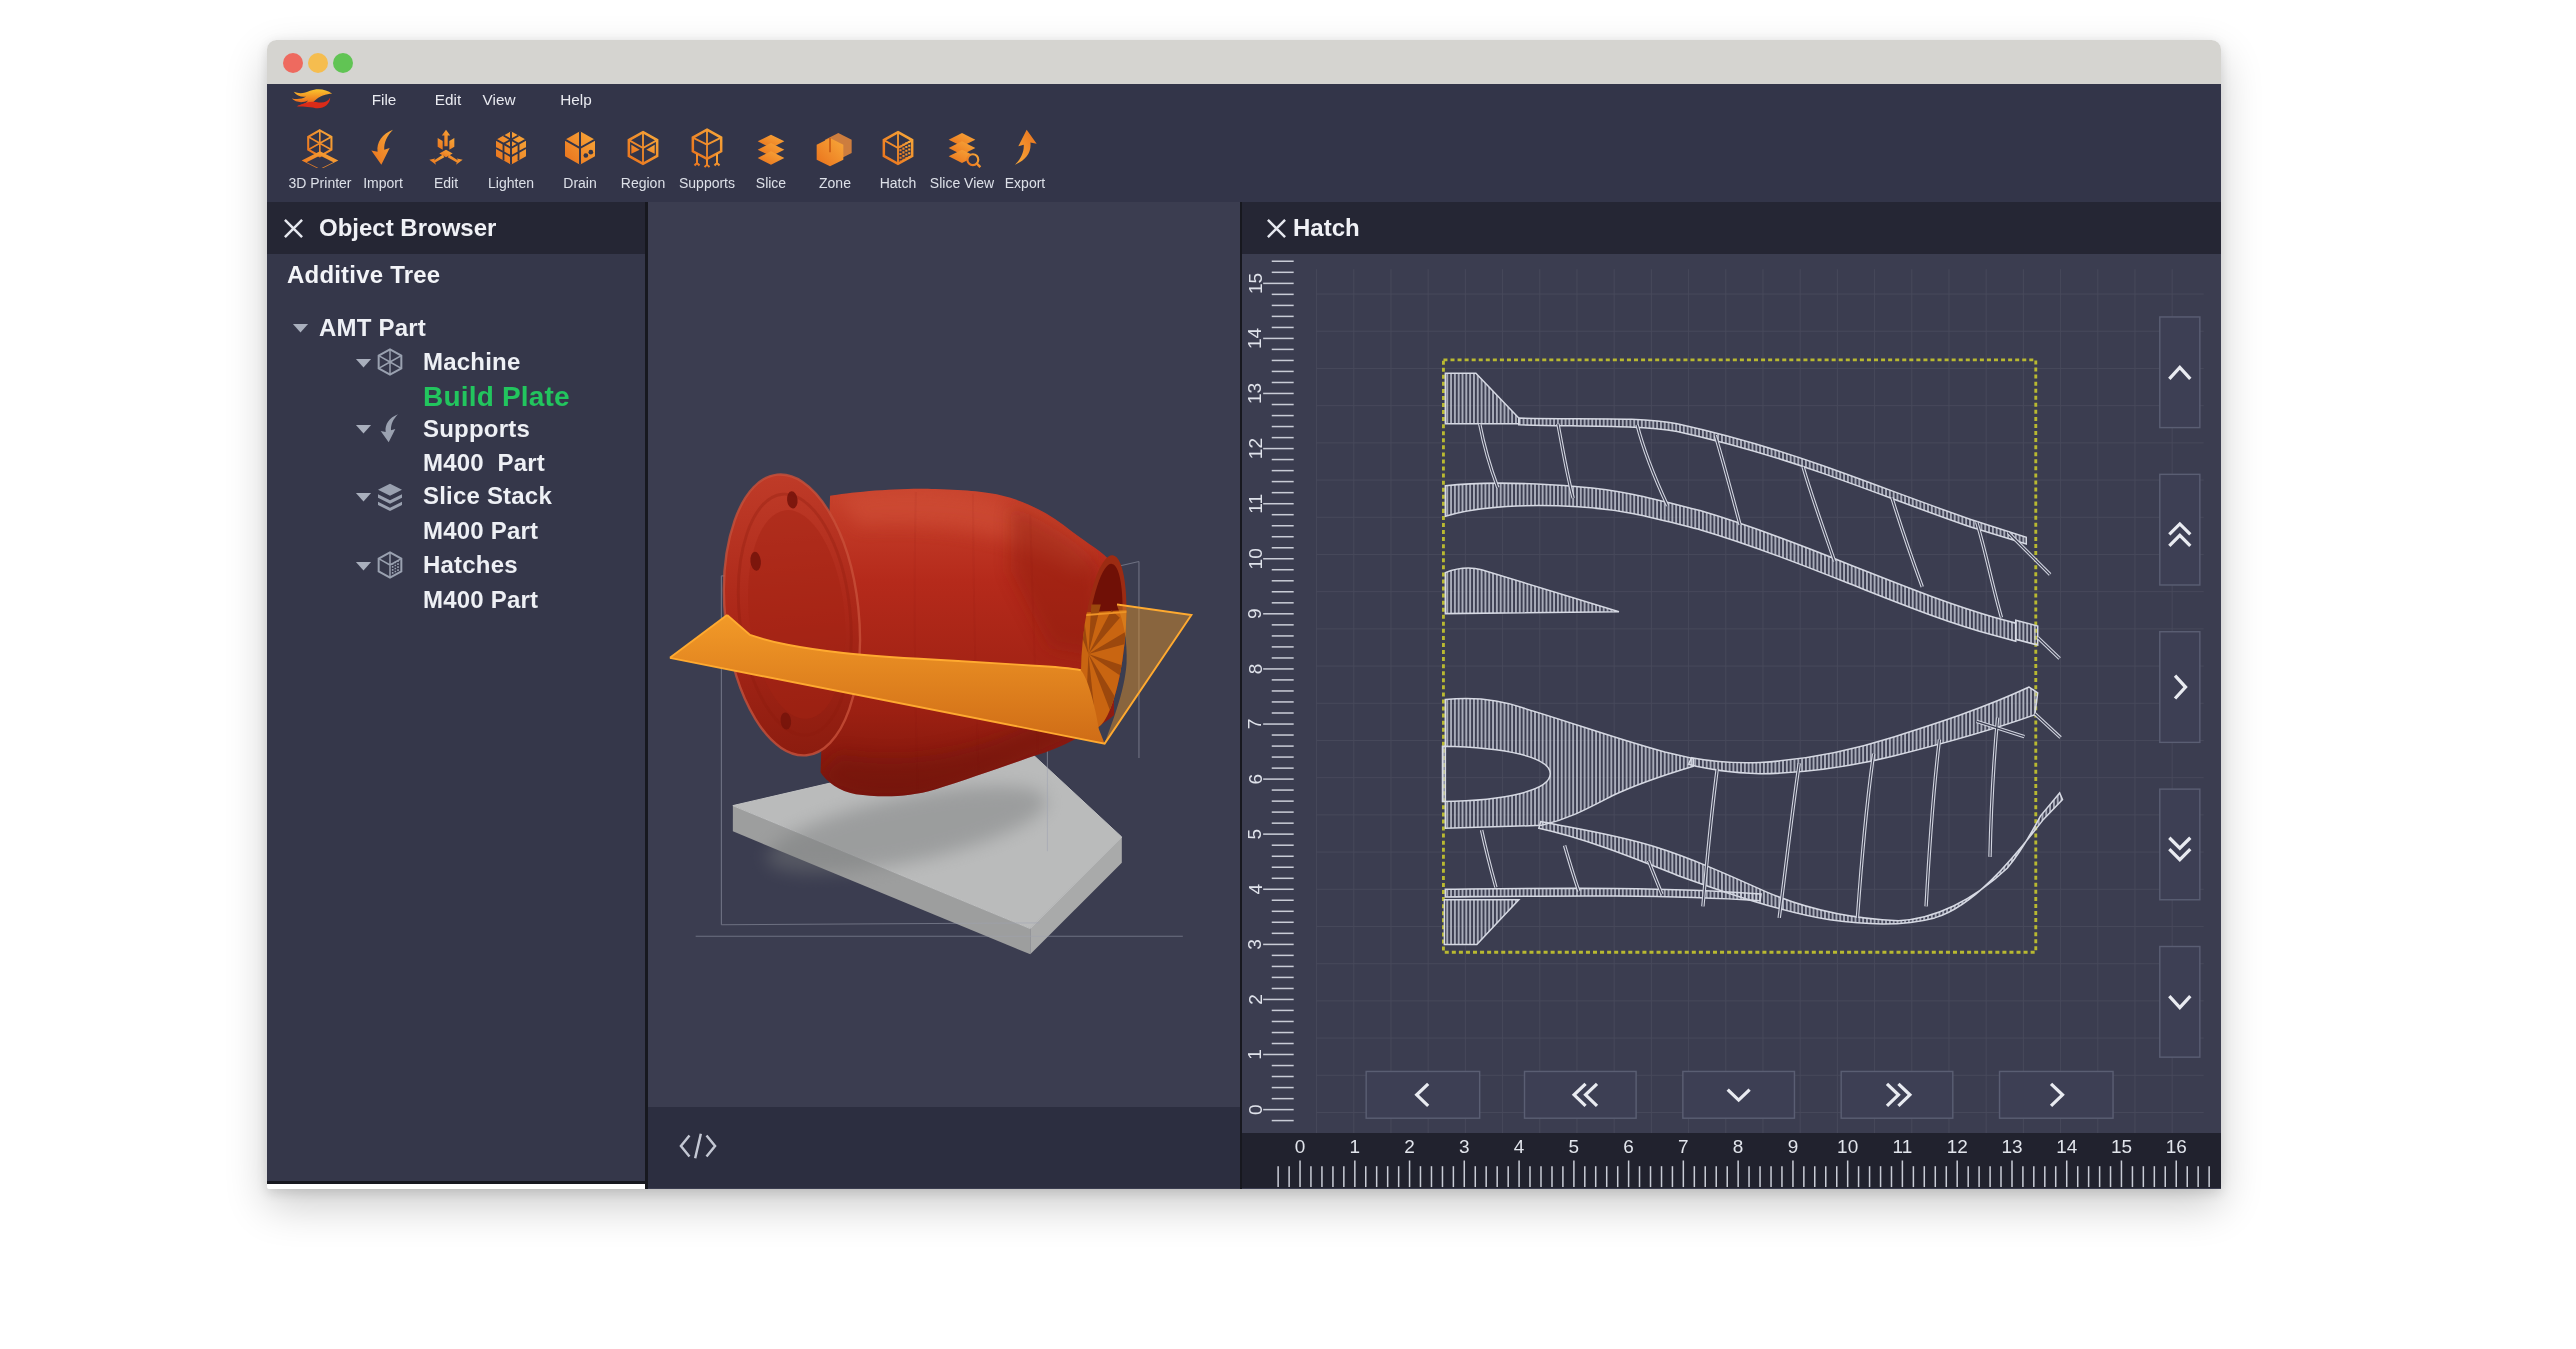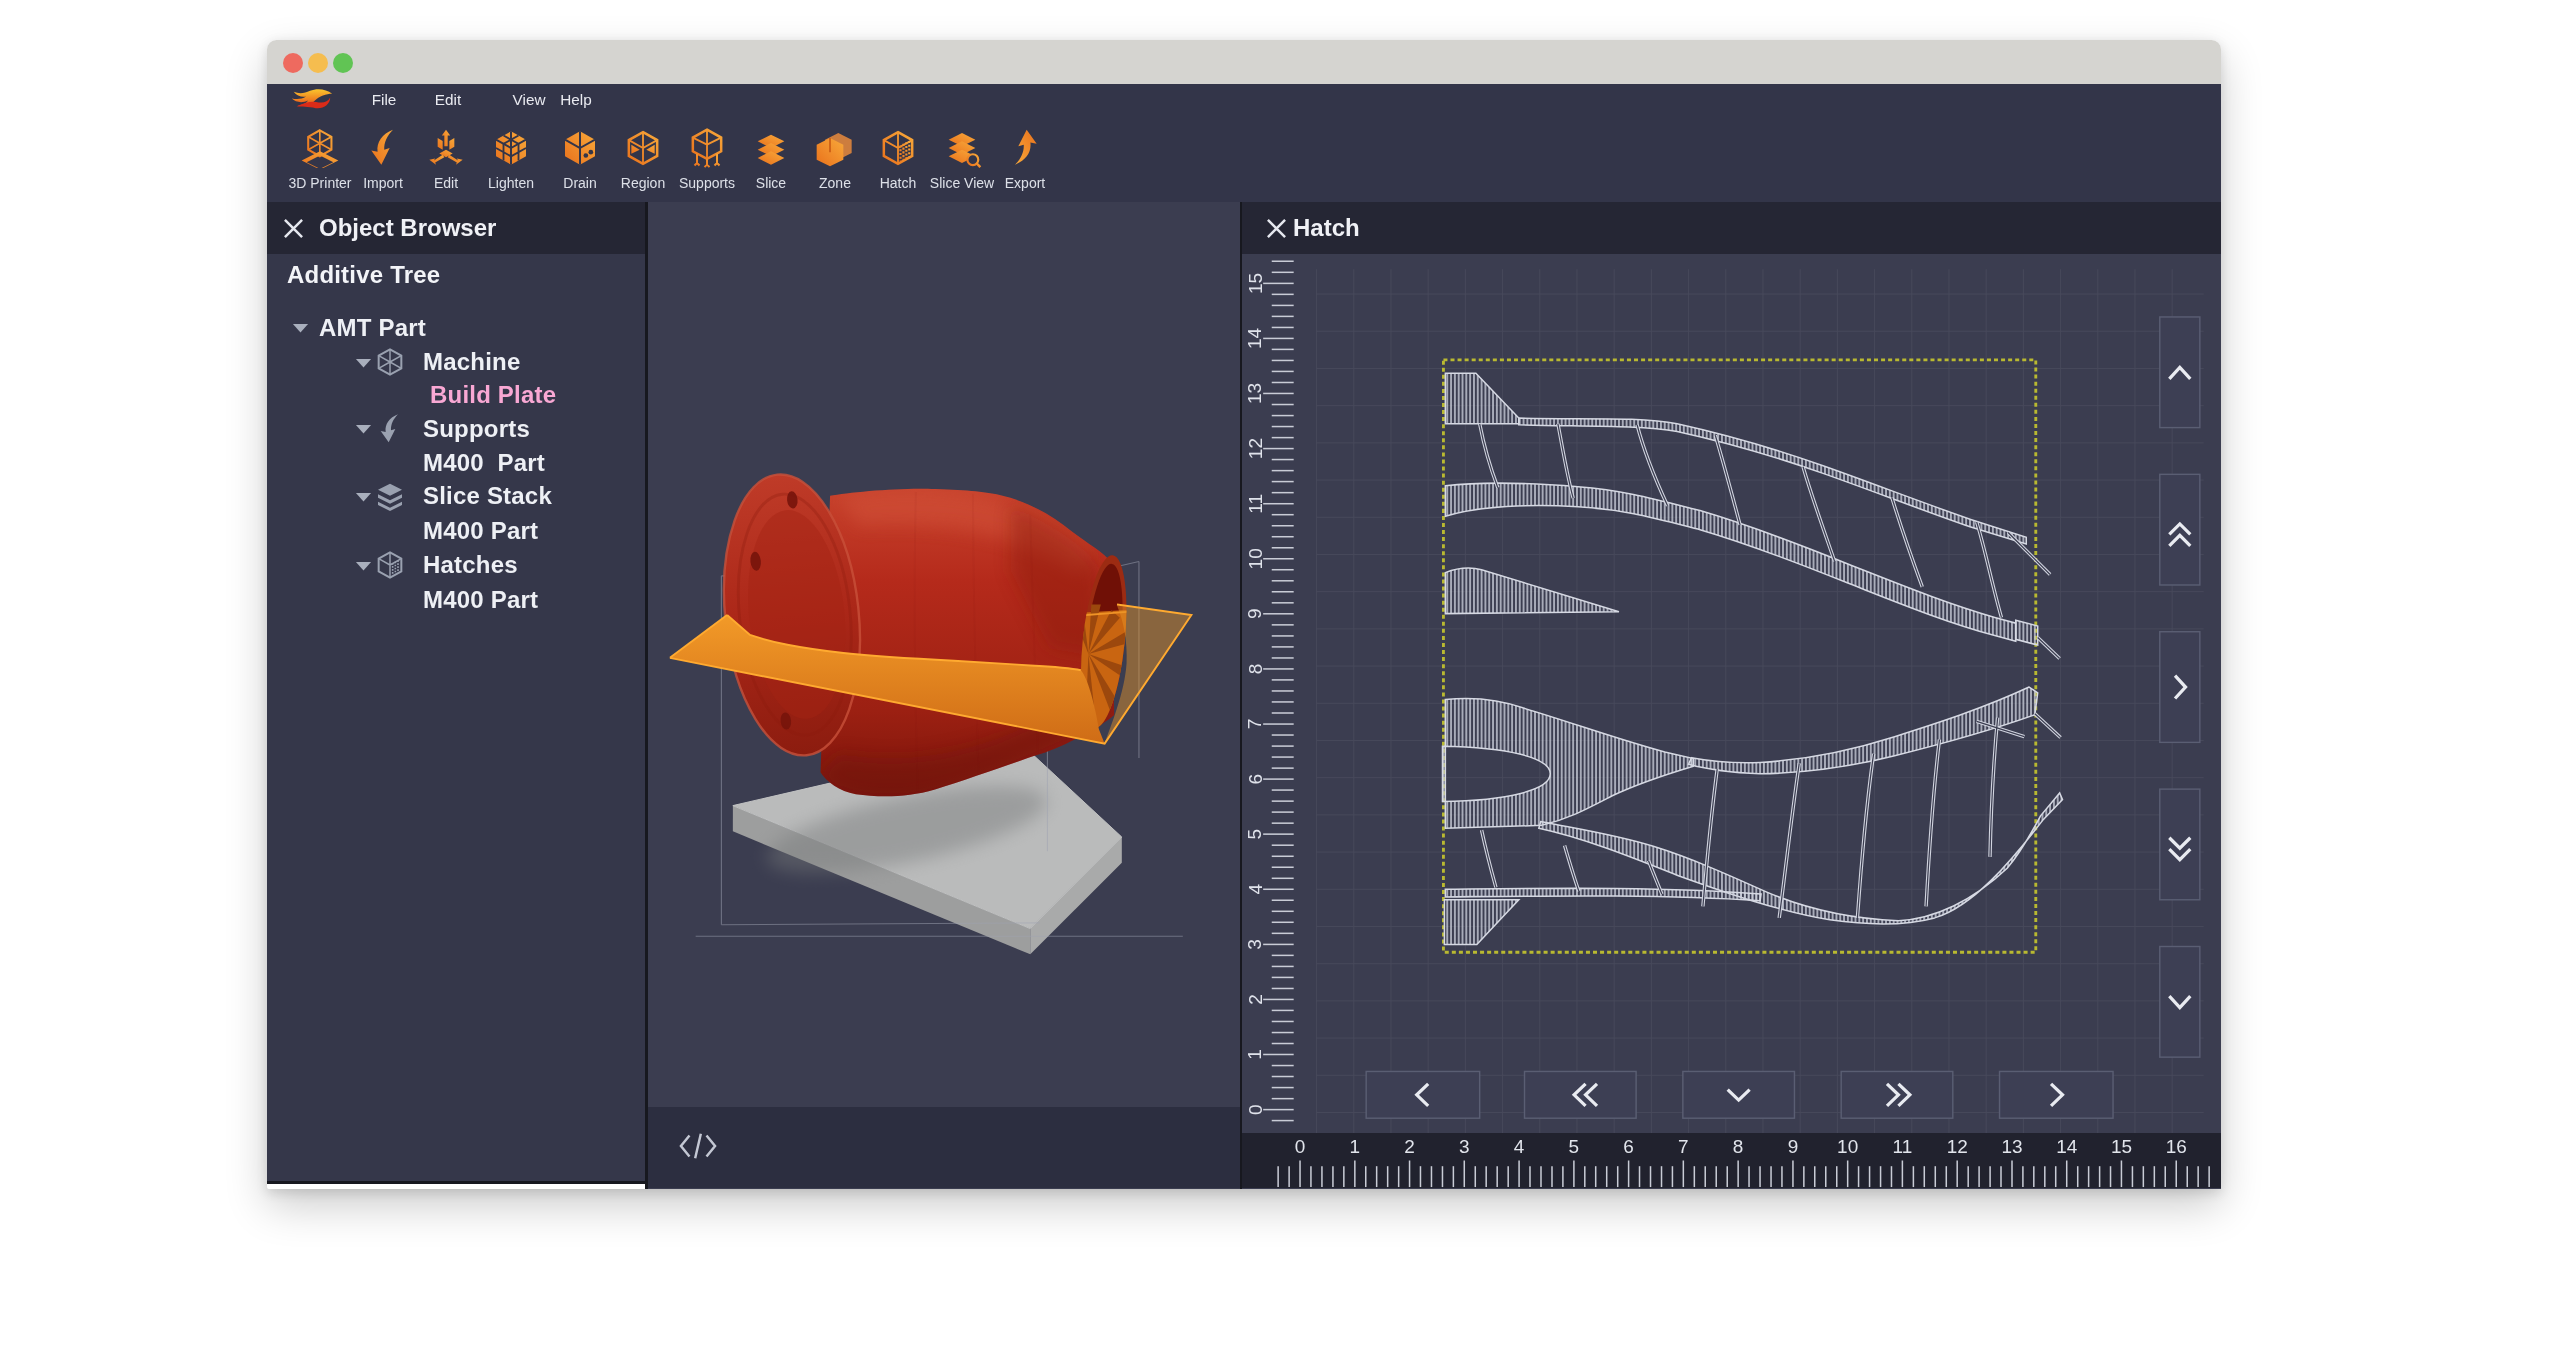--- a/index.html
+++ b/index.html
@@ -71,21 +71,21 @@
 <stop offset="0" stop-color="#fbc52d"></stop>
             <stop offset="0.6" stop-color="#f08220"></stop>
             <stop offset="1" stop-color="#e43c19"></stop>
 </linearGradient>
         </defs>
 <path d="M47,8 C41,3 31,2 24,5 C18,8 12,8 7,6 C10,10 15,12 20,11 C15,14 10,14 5,13 C9,17 16,18 22,15 C20,18 16,20 11,20 C17,22 24,20 28,16 C34,10 41,8 47,8 Z" fill="url(#lg1)"></path>
 <path d="M10,21 C18,17 27,15 33,17 C38,18 43,16 45,12 C45,19 38,24 30,23 C22,21 15,22 10,21 Z" fill="#db2b18"></path>
 </svg>
     <div class="menu" style="left:117px;">File</div>
 <div class="menu" style="left:181px;">Edit</div>
-<div class="menu" style="left:262px;">View</div>
+<div class="menu" style="left:232px;">View</div>
 <div class="menu" style="left:309px;">Help</div>
     <div class="titem" style="left:53px;">
 <svg width="40" height="40" viewBox="0 0 48 48">
           <g transform="translate(0,-3) scale(0.82) translate(5,3)">
 <path d="M24,4 L41,13.5 L41,32.5 L24,42 L7,32.5 L7,13.5 Z" fill="none" stroke="url(#og)" stroke-width="3"></path>
 <path d="M24,4 L24,23 M24,23 L7,13.5 M24,23 L41,13.5 M24,23 L24,42 M7,13.5 L41,32.5 M41,13.5 L7,32.5" fill="none" stroke="url(#og)" stroke-width="2.4"></path>
 </g>
 <path d="M24,28 L46,39 L24,50 L2,39 Z M24,33 L40,41 L24,49 L8,41 Z" fill="url(#og)" fill-rule="evenodd"></path>
         </svg>
 <div class="tlabel">3D Printer</div>
@@ -195,21 +195,21 @@
       </svg>
 <div class="treetext" style="left:52px;top:112px;font-size:24px;color:#eef0f5;">AMT Part</div>
 <svg style="position:absolute;left:88px;top:155px" width="17" height="11.4" viewBox="0 0 18 12">
         <path d="M1,2 L17,2 L9,11 Z" fill="#a9afbd"></path>
       </svg>
 <svg style="position:absolute;left:107px;top:144px" width="32" height="32" viewBox="0 0 48 48">
         <path d="M24,5 L41,14.5 L41,33.5 L24,43 L7,33.5 L7,14.5 Z" fill="none" stroke="#9aa1b0" stroke-width="3"></path>
 <path d="M24,5 L24,24 M24,24 L7,14.5 M24,24 L41,14.5 M24,24 L24,43 M7,33.5 L24,24 M41,33.5 L24,24" fill="none" stroke="#9aa1b0" stroke-width="2.2"></path>
       </svg>
 <div class="treetext" style="left:156px;top:146px;font-size:24px;color:#eef0f5;">Machine</div>
-<div class="treetext" style="left:156px;top:179px;font-size:24px;color:#f9a8d4;margin-left:7px;">Build Plate</div>
+<div class="treetext" style="left:156px;top:179px;font-size:28px;color:#22c55e;">Build Plate</div>
 <svg style="position:absolute;left:88px;top:221px" width="17" height="11.4" viewBox="0 0 18 12">
         <path d="M1,2 L17,2 L9,11 Z" fill="#a9afbd"></path>
       </svg>
 <svg style="position:absolute;left:107px;top:211px" width="32" height="32" viewBox="0 0 48 48">
         <path d="M36,2 C29,9 25,17 25.5,26 L32,24 L22,44 L10,27 L17.5,28.5 C16,17 23,7 36,2 Z" fill="#9aa1b0"></path>
       </svg>
 <div class="treetext" style="left:156px;top:213px;font-size:24px;color:#eef0f5;">Supports</div>
 <div class="treetext" style="left:156px;top:247px;font-size:24px;color:#eef0f5;">M400&nbsp;&nbsp;Part</div>
 <svg style="position:absolute;left:88px;top:289px" width="17" height="11.4" viewBox="0 0 18 12">
         <path d="M1,2 L17,2 L9,11 Z" fill="#a9afbd"></path>

